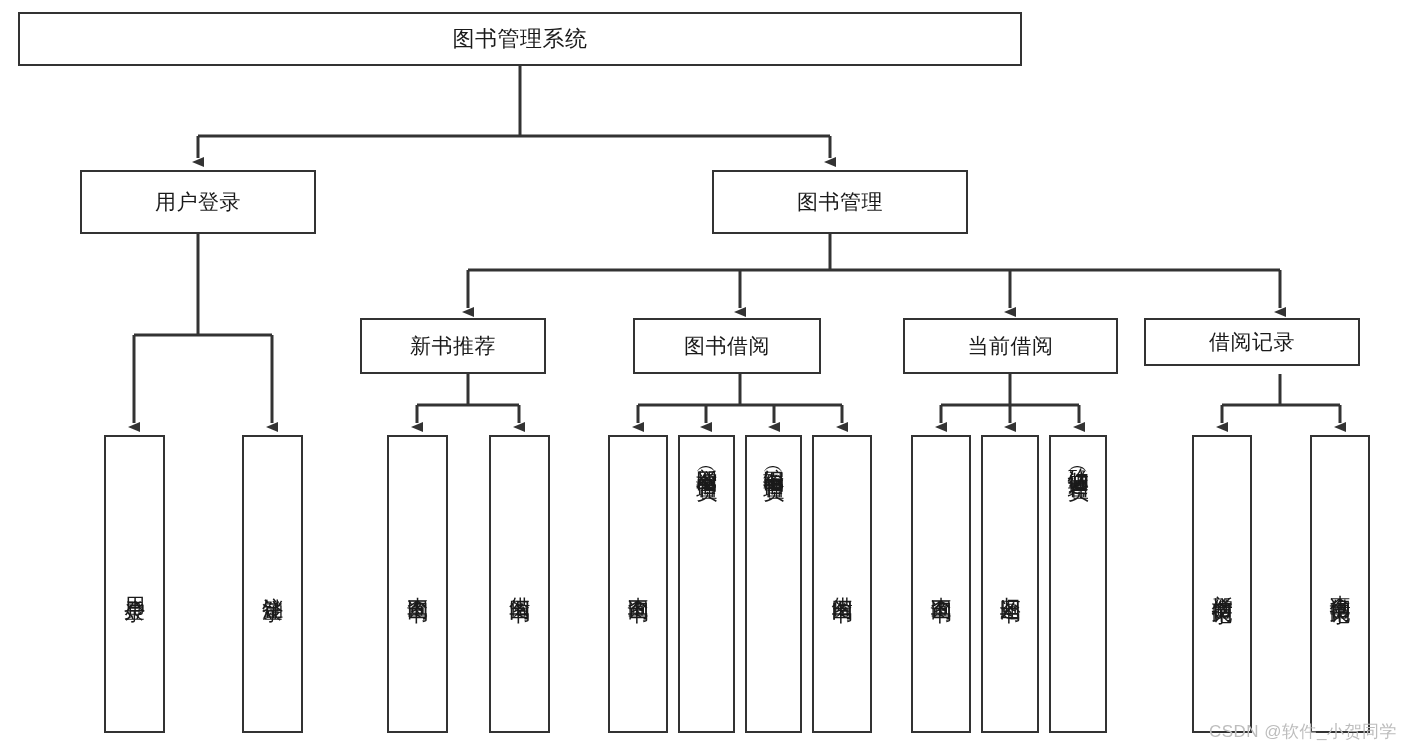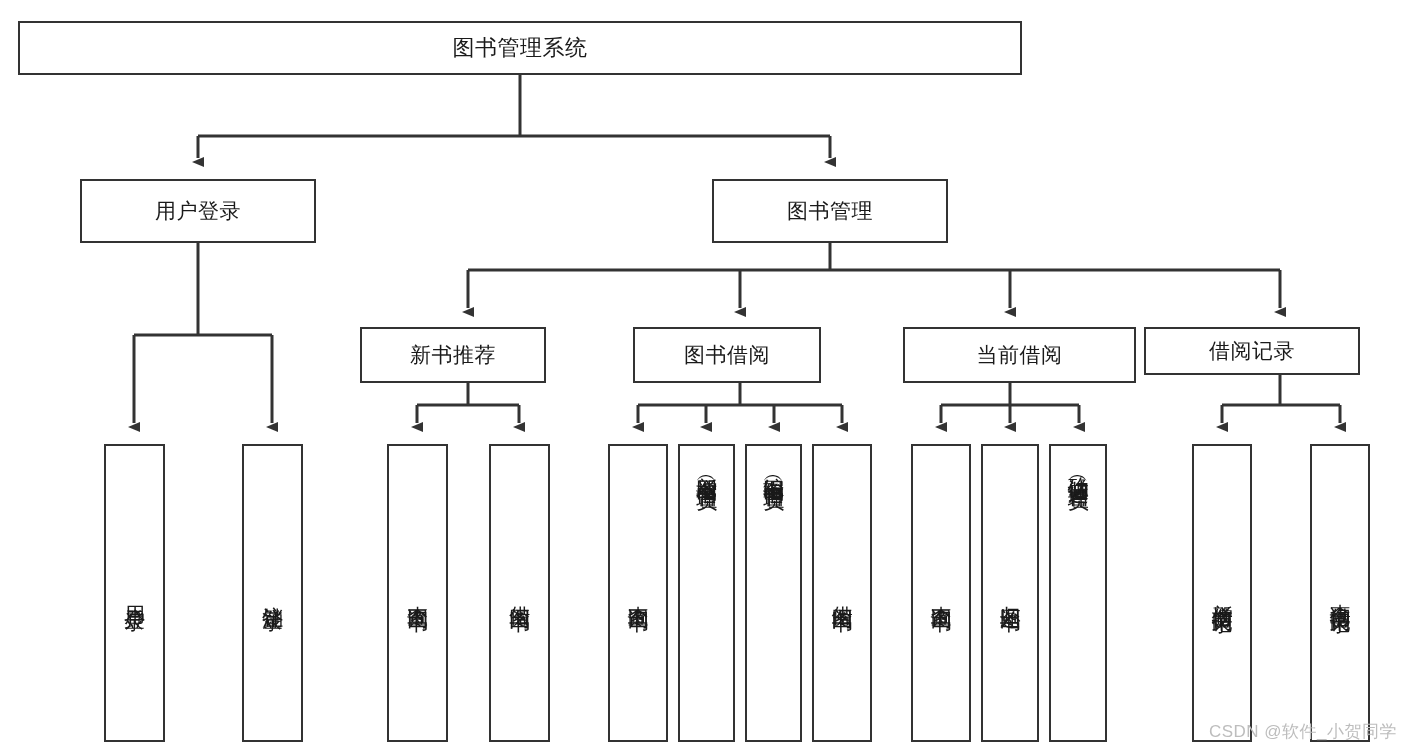--- a/index.html
+++ b/index.html
@@ -26,21 +26,20 @@
   }
   .node {
     position: absolute;
     box-sizing: border-box;
     background: #ffffff;
     border: 2px solid #333333;
     display: flex;
     align-items: center;
     justify-content: center;
     overflow: visible;
-    margin-top: 9px;
   }
   .node-label {
     color: #1a1a1a;
     text-align: center;
     line-height: 1.12;
     white-space: pre;
   }
   .node.horizontal .node-label {
     font-size: 21px;
     letter-spacing: 0.5px;
@@ -136,31 +135,31 @@
     </g>
   </svg>
 
   <div class="node root horizontal" style="left:18px; top:12px; width:1004px; height:54px;">
     <span class="node-label">图书管理系统</span>
   </div>
 
   <div class="node horizontal" style="left:80px; top:170px; width:236px; height:64px;">
     <span class="node-label">用户登录</span>
   </div>
-  <div class="node horizontal" style="left:712px; top:170px; width:236px; height:64px;">
+  <div class="node horizontal" style="left:712px; top:170px; width:256px; height:64px;">
     <span class="node-label">图书管理</span>
   </div>
 
   <div class="node horizontal" style="left:360px; top:318px; width:186px; height:56px;">
     <span class="node-label">新书推荐</span>
   </div>
   <div class="node horizontal" style="left:633px; top:318px; width:188px; height:56px;">
     <span class="node-label">图书借阅</span>
   </div>
-  <div class="node horizontal" style="left:903px; top:318px; width:233px; height:56px;">
+  <div class="node horizontal" style="left:903px; top:318px; width:215px; height:56px;">
     <span class="node-label">当前借阅</span>
   </div>
   <div class="node horizontal" style="left:1144px; top:318px; width:216px; height:48px;">
     <span class="node-label">借阅记录</span>
   </div>
 
   <div class="node vertical centered" style="left:104px; top:435px; width:61px; height:298px;">
     <span class="node-label">用户登录</span>
   </div>
   <div class="node vertical centered" style="left:242px; top:435px; width:61px; height:298px;">

